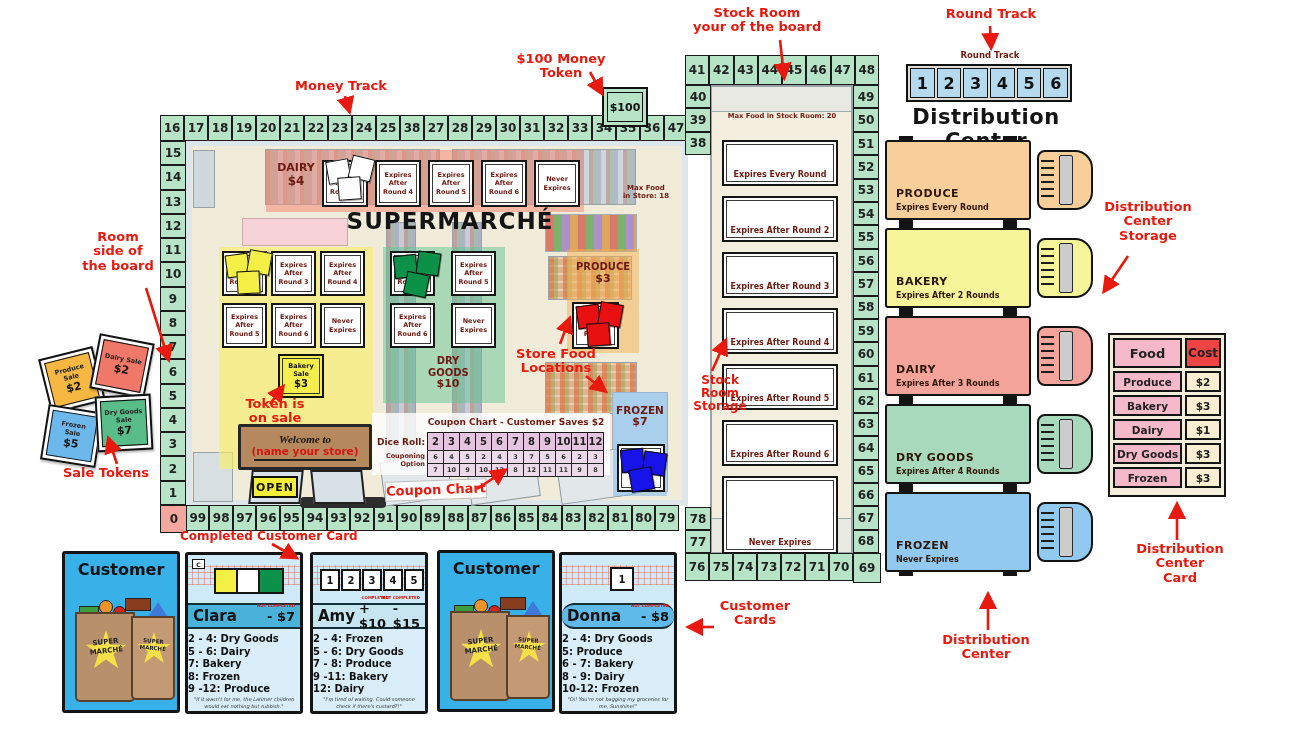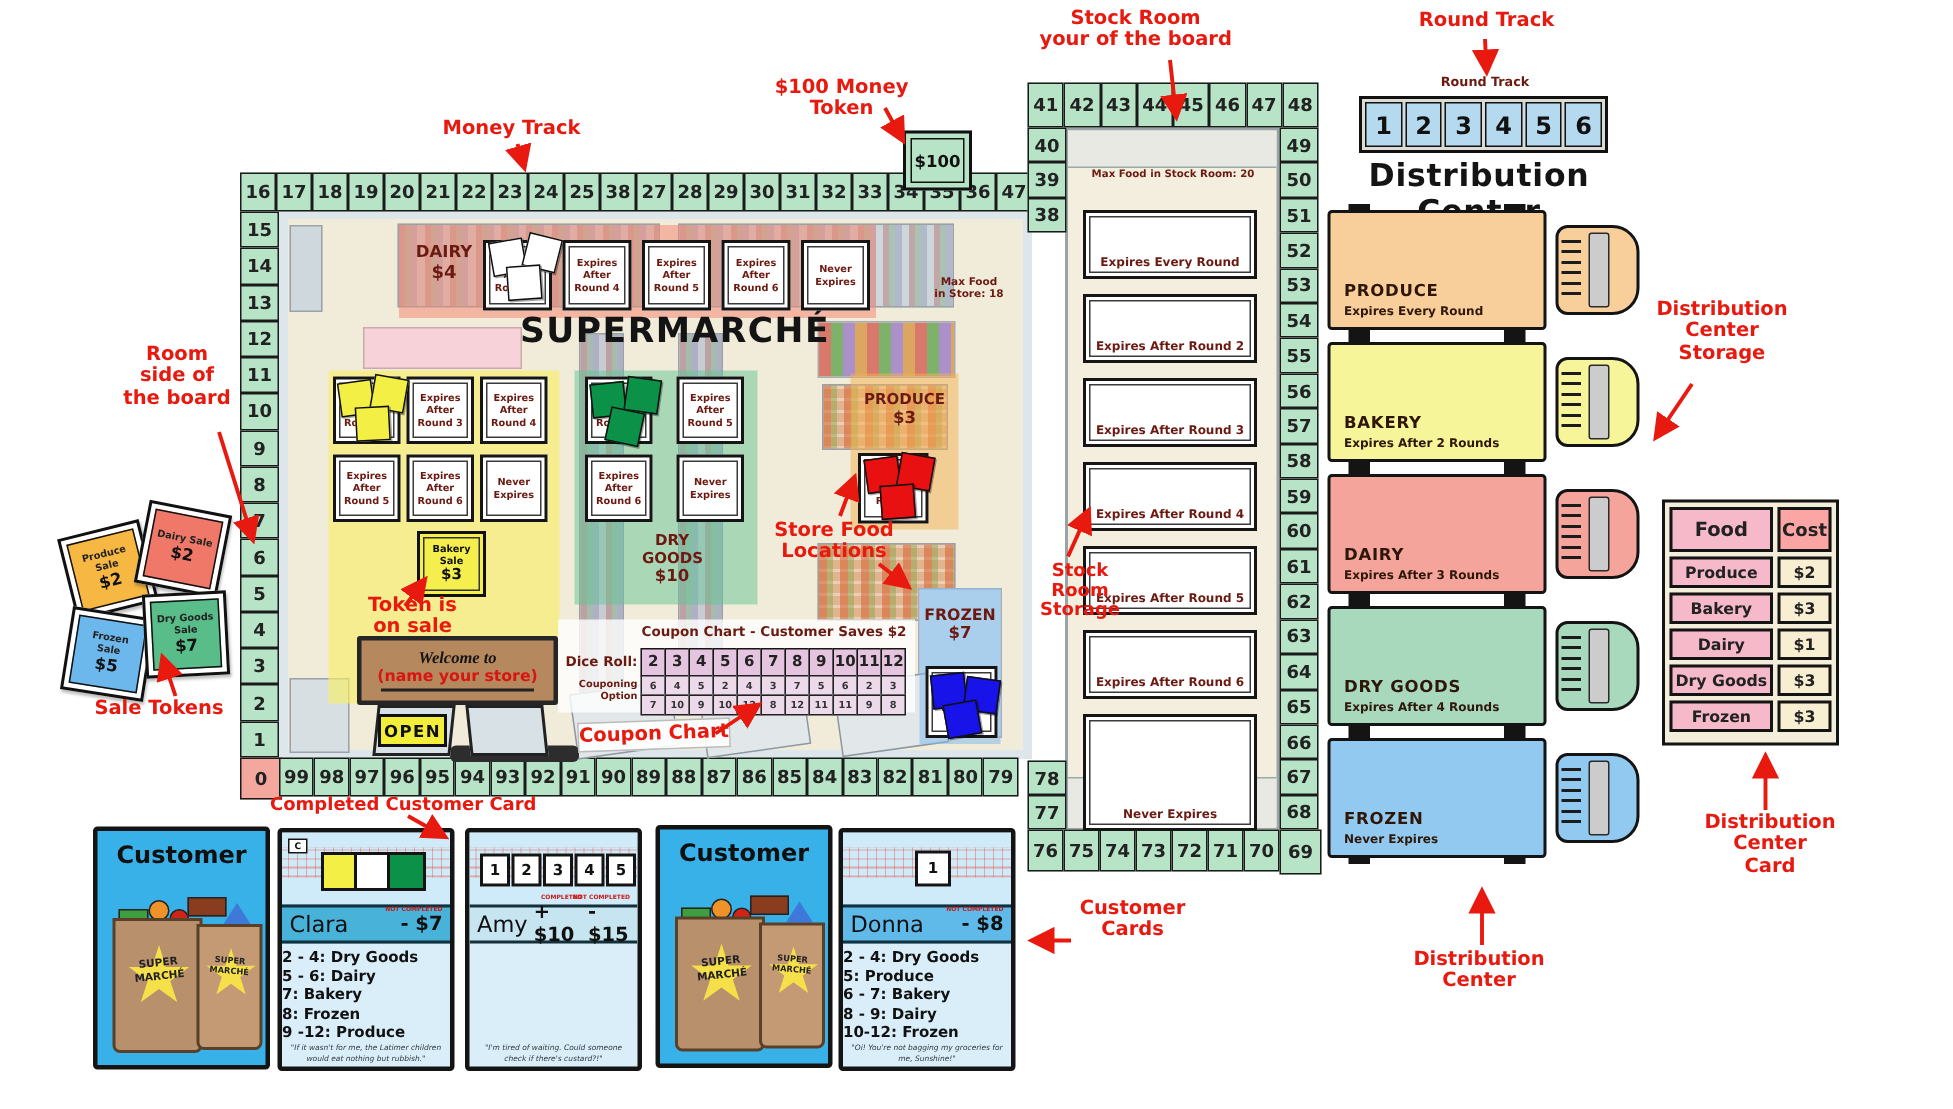--- a/index.html
+++ b/index.html
@@ -58,21 +58,21 @@
   .st-price{font-size:11px;font-weight:bold;color:#111;}
   
   .card{position:absolute;width:118px;height:162px;border:3px solid #141414;border-radius:3px;box-sizing:border-box;background:#d9eef9;overflow:hidden;}
   .cardback{background:#38b0e8;}
   .cart-strip{position:absolute;left:0;top:0;right:0;height:48px;background:#cfeaf8;
     background-image:
      repeating-linear-gradient(90deg,rgba(232,90,75,.45) 0 1px,transparent 1px 6px),
      repeating-linear-gradient(0deg,rgba(232,90,75,.45) 0 1px,transparent 1px 6px);
     background-size:30px 20px,30px 20px;background-position:4px 10px,4px 10px;background-repeat:repeat-x;}
   .namebar{position:absolute;left:0;top:48px;right:0;height:26px;border-top:2.5px solid #14303a;border-bottom:2.5px solid #14303a;box-sizing:border-box;display:flex;align-items:center;padding:0 5px;}
-  .cname{font-size:15px;font-weight:normal;color:#101010;flex:1;}
+  .cname{font-size:15px;font-weight:bold;color:#101010;flex:1;}
   .camt{font-size:13px;font-weight:bold;color:#101010;margin-left:4px;position:relative;}
   .microred{position:absolute;top:-6px;right:0;font-size:4px;color:#d01510;font-weight:bold;white-space:nowrap;}
   .clist{position:absolute;left:0;top:78px;right:0;text-align:left;font-size:10px;font-weight:bold;color:#111;line-height:12.5px;}
   .cquote{position:absolute;left:3px;right:3px;bottom:2px;text-align:center;font-size:5px;font-style:italic;color:#30383c;line-height:1.3;}
   .ctok{position:absolute;background:#fff;border:2px solid #141414;box-sizing:border-box;display:flex;align-items:center;justify-content:center;font-weight:bold;}
   
   .shelf{position:absolute;z-index:1;border:1px solid #9aa2a8;box-sizing:border-box;}
   .speck{background-color:#cdd6da;background-image:repeating-linear-gradient(90deg,rgba(170,80,70,.35) 0 4px,rgba(80,140,80,.28) 4px 8px,rgba(80,80,150,.22) 8px 12px,transparent 12px 17px);}
   .speck2{background-color:#e0b48e;background-image:repeating-linear-gradient(90deg,rgba(210,90,40,.5) 0 5px,rgba(120,160,60,.4) 5px 9px,transparent 9px 14px),repeating-linear-gradient(0deg,rgba(255,255,255,.35) 0 2px,transparent 2px 8px);}
   .mosaic{background-image:repeating-linear-gradient(90deg,#d4655a 0 8px,#6aa858 8px 16px,#a080c8 16px 24px,#d89a4a 24px 32px),repeating-linear-gradient(0deg,rgba(255,255,255,.5) 0 2px,transparent 2px 10px);}
@@ -443,21 +443,21 @@
       <div class="cab" style="background-color: rgb(146, 201, 240);">
         <div class="grille"></div>
         <div class="windshield"></div>
       </div>
     </div>
     </div>
 
   <div class="abs" style="left:1108px;top:333px;width:118px;height:164px;background:#f3eed9;border:2.5px solid #141414;padding:3px;box-sizing:border-box;">
     <div style="display:grid;grid-template-columns:64% 1fr;gap:3px;margin-bottom:3px;">
       <div class="dccell" style="height:30px;background:#f6b9ca;font-size:13px;">Food</div>
-      <div class="dccell" style="height:30px;background:#fca5a5;font-size:12px;">Cost</div>
+      <div class="dccell" style="height:30px;background:#ef4444;font-size:12px;">Cost</div>
     </div>
     <div style="display:grid;grid-template-columns:64% 1fr;gap:3px;">
         <div class="dcrow">
         <div class="dccell" style="height:21px;background:#f6b9ca;font-size:10.5px;">Produce</div>
         <div class="dccell" style="height:21px;background:#f8eed2;font-size:10.5px;">$2</div>
       </div>
         <div class="dcrow">
         <div class="dccell" style="height:21px;background:#f6b9ca;font-size:10.5px;">Bakery</div>
         <div class="dccell" style="height:21px;background:#f8eed2;font-size:10.5px;">$3</div>
       </div>
@@ -562,20 +562,27 @@
       <div class="cname">Amy</div>
       <div class="camt">
         <span class="microred">COMPLETED</span>
         <span>+ $10</span>
       </div>
       <div class="camt">
         <span class="microred">NOT COMPLETED</span>
         <span>- $15</span>
       </div>
     </div>
+    <div class="clist">
+        <div>2 - 4: Frozen</div>
+        <div>5 - 6: Dry Goods</div>
+        <div>7 - 8: Produce</div>
+        <div>9 -11: Bakery</div>
+        <div>12: Dairy</div>
+      </div>
     <div class="cquote">"I'm tired of waiting. Could someone check if there's custard?!"</div>
   </div>
 
   <div class="card cardback" style="left:437px;top:550px;">
     <div style="text-align:center;font-size:16px;font-weight:bold;margin-top:6px;color:#101010;">Customer</div>
     <div class="abs" style="left:14px;top:52px;width:18px;height:10px;background:#3f9e3f;border:1px solid #222;"></div>
     <div class="abs" style="left:34px;top:46px;width:12px;height:12px;background:#f0922a;border-radius:50%;border:1px solid #222;"></div>
     <div class="abs" style="left:48px;top:52px;width:11px;height:11px;background:#d02418;border-radius:50%;border:1px solid #222;"></div>
     <div class="abs" style="left:60px;top:44px;width:24px;height:11px;background:#8a3c1e;border:1px solid #222;"></div>
     <div class="abs" style="left:84px;top:48px;width:0;height:0;border-left:9px solid transparent;border-right:9px solid transparent;border-bottom:14px solid #3e78d8;"></div>
@@ -593,21 +600,21 @@
           <div>MARCHÉ</div>
         </div>
     </div>
   </div>
 
   <div class="card" style="left:559px;top:552px;">
     <div class="cart-strip"></div>
     <div class="abs" style="left:48px;top:12px;display:flex;">
         <div class="ctok" style="position:static;width:24px;height:24px;font-size:10px;">1</div>
       </div>
-    <div class="namebar" style="background:#5fbae9;">
+    <div class="namebar" style="background:#5fbae9;border-radius:12px;">
       <div class="cname">Donna</div>
       <div class="camt">
         <span class="microred">NOT COMPLETED</span>
         <span>- $8</span>
       </div>
     </div>
     <div class="clist">
         <div>2 - 4: Dry Goods</div>
         <div>5: Produce</div>
         <div>6 - 7: Bakery</div>

